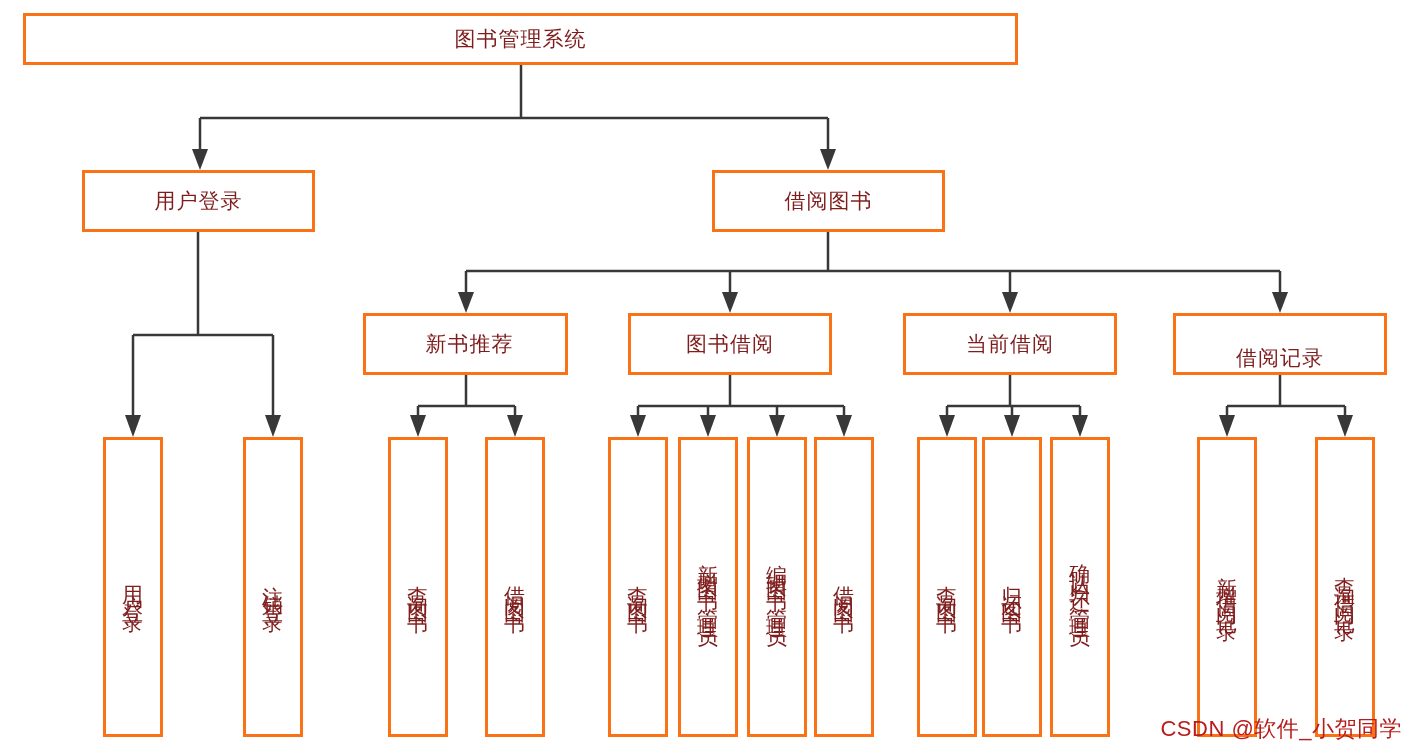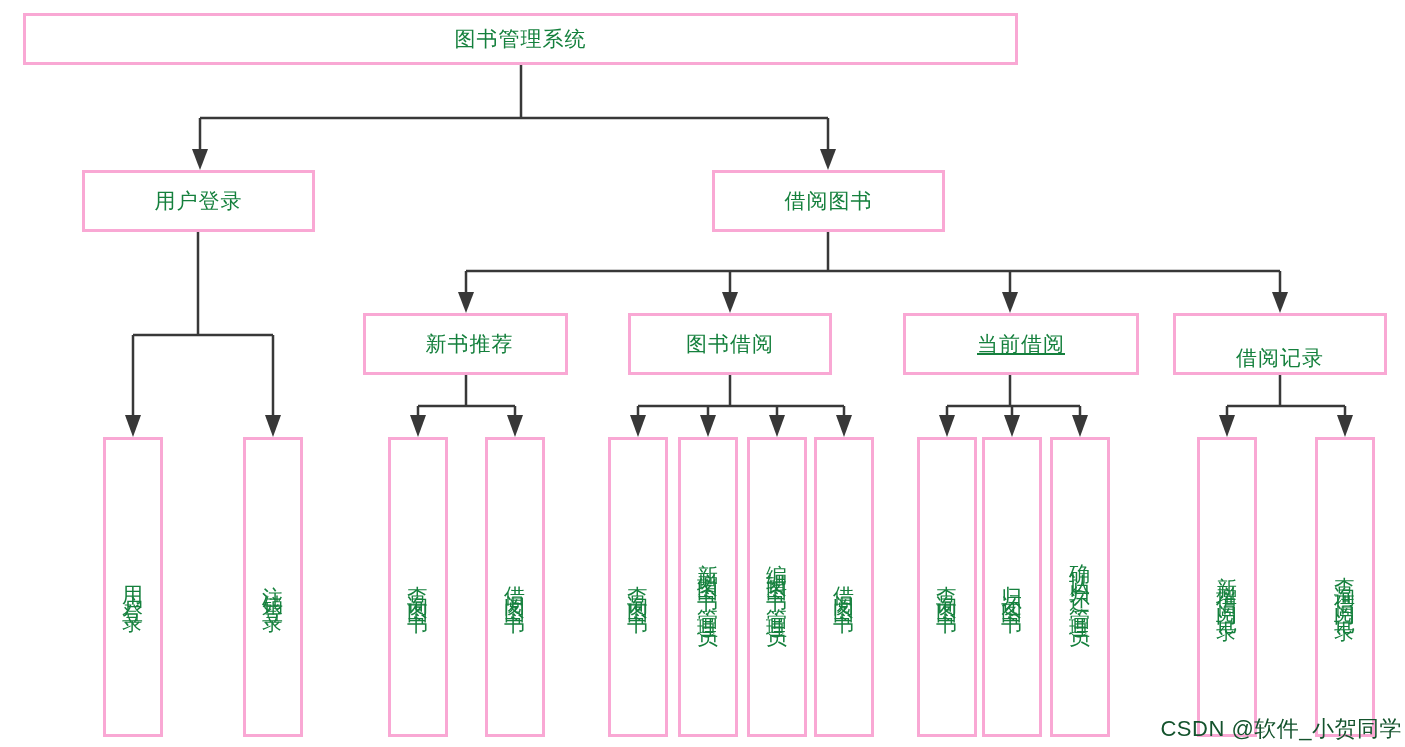--- a/index.html
+++ b/index.html
@@ -13,46 +13,46 @@
   }
   .connectors {
     position: absolute;
     left: 0; top: 0;
     width: 1405px; height: 747px;
     pointer-events: none;
   }
   .node {
     position: absolute;
     box-sizing: border-box;
-    border: 3px solid #f9a8d4;
+    border: 3px solid #f97316;
     background: #ffffff;
     display: flex;
     align-items: center;
     justify-content: center;
-    color: #15803d;
+    color: #7f1d1d;
   }
   .hbox span {
     font-size: 21px;
     letter-spacing: 1px;
     white-space: nowrap;
   }
   .vbox span {
     writing-mode: vertical-rl;
     text-orientation: mixed;
     font-size: 21px;
     letter-spacing: 9px;
     line-height: 1;
     white-space: nowrap;
   }
   .watermark {
     position: absolute;
     right: 3px;
     bottom: 3px;
     font-size: 22px;
-    color: #14532d;
+    color: #b91c1c;
     z-index: 10;
     white-space: nowrap;
     letter-spacing: 0.5px;
   }
 </style>
 </head>
 <body>
 
 <div class="canvas">
 
@@ -110,21 +110,21 @@
   <div class="node hbox" style="left:712px; top:170px; width:233px; height:62px;">
     <span>借阅图书</span>
   </div>
 
   <div class="node hbox" style="left:363px; top:313px; width:205px; height:62px;padding-left:8px;">
     <span>新书推荐</span>
   </div>
   <div class="node hbox" style="left:628px; top:313px; width:204px; height:62px;">
     <span>图书借阅</span>
   </div>
-  <div class="node hbox" style="left:903px; top:313px; width:236px; height:62px;text-decoration:underline;">
+  <div class="node hbox" style="left:903px; top:313px; width:214px; height:62px;">
     <span>当前借阅</span>
   </div>
   <div class="node hbox" style="left:1173px; top:313px; width:214px; height:62px;align-items:flex-end;">
     <span>借阅记录</span>
   </div>
 
   <div class="node vbox" style="left:103px; top:437px; width:60px; height:300px;">
     <span>用户登录</span>
   </div>
   <div class="node vbox" style="left:243px; top:437px; width:60px; height:300px;">

